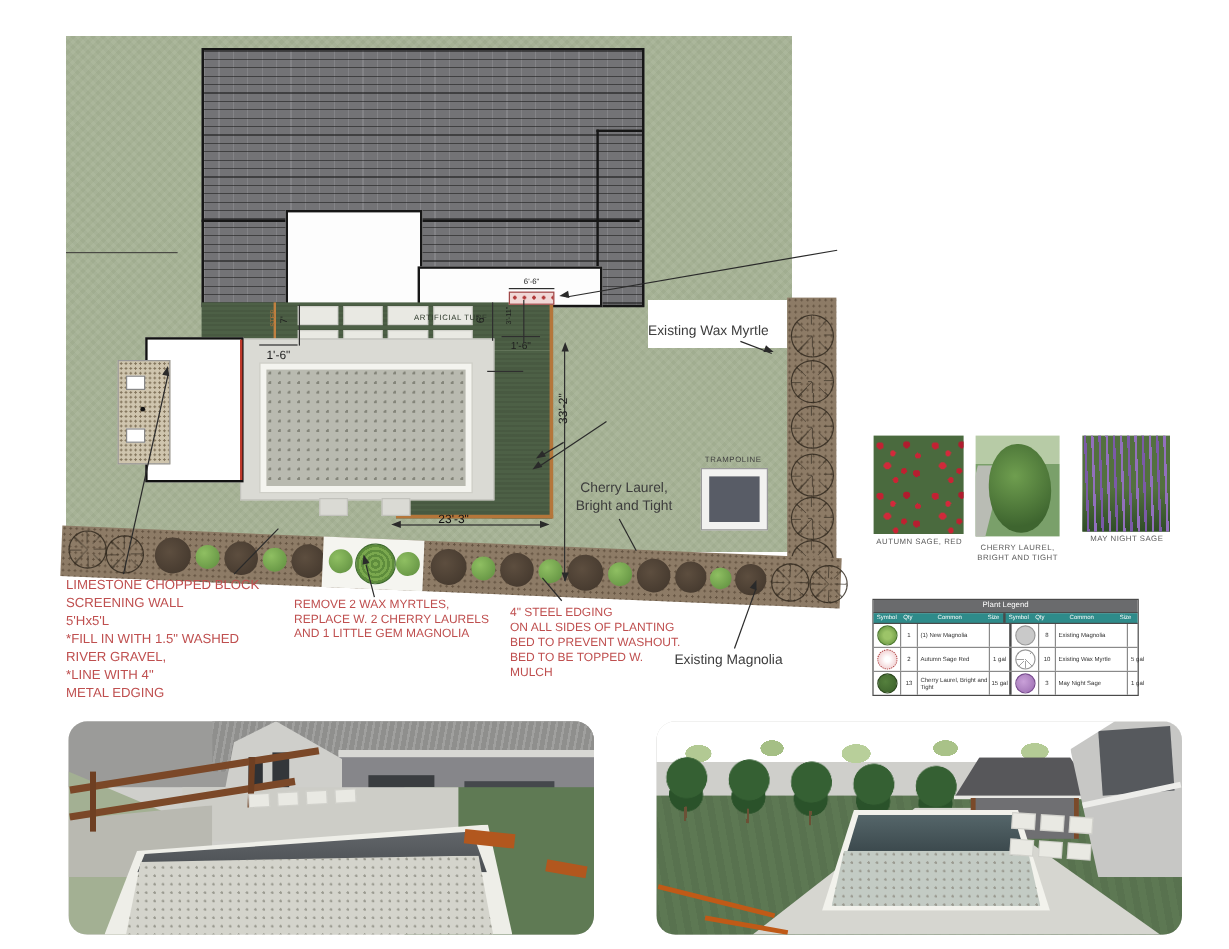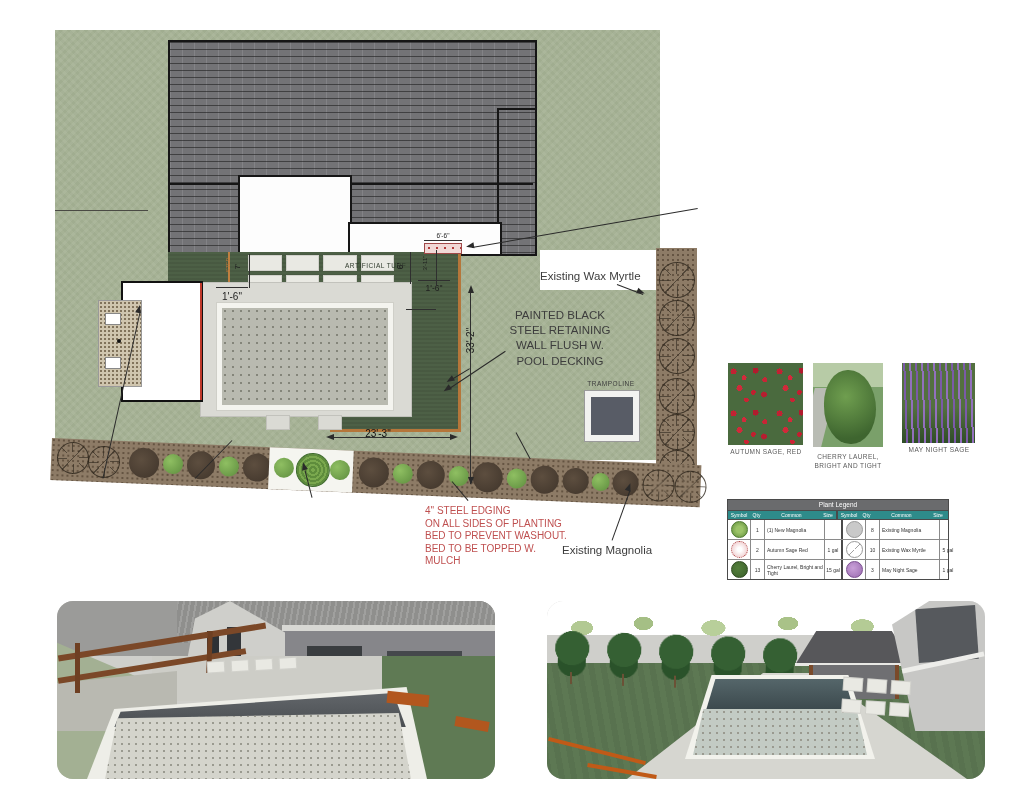--- a/index.html
+++ b/index.html
@@ -167,24 +167,32 @@
   <div class="leader" style="left:140px;top:312px;width:170px;transform:rotate(102.6deg);"></div>
   <div class="ah" style="left:135px;top:306px;transform:rotate(-77deg);"></div>
   <div class="leader" style="left:232px;top:440px;width:53px;transform:rotate(134.2deg);"></div>
   <div class="leader" style="left:305px;top:470px;width:28px;transform:rotate(75.5deg);"></div>
   <div class="ah" style="left:300px;top:463px;transform:rotate(-105deg);"></div>
   <div class="leader" style="left:452px;top:481px;width:25px;transform:rotate(49.9deg);"></div>
   <div class="leader" style="left:630px;top:490px;width:53px;transform:rotate(109.8deg);"></div>
   <div class="ah" style="left:625px;top:484px;transform:rotate(-70deg);"></div>
 
   <div class="abs txt" style="left:540px;top:270px;width:122px;font-size:11.5px;">Existing Wax Myrtle</div>
-  <div class="abs txt pre" style="left:503px;top:308px;width:114px;font-size:11.5px;line-height:15.2px;text-align:center;">PAINTED BLACK
-STEEL RETAINING
-WALL FLUSH W.
-POOL DECKING</div>
+  <div class="abs txt pre" style="left:466px;top:400px;width:108px;font-size:11.5px;line-height:15px;text-align:center;">Cherry Laurel,
+Bright and Tight</div>
+  <div class="abs txt pre red" style="left:55px;top:481px;width:178px;font-size:11px;line-height:15px;">LIMESTONE CHOPPED BLOCK
+SCREENING WALL
+5'Hx5'L
+*FILL IN WITH 1.5" WASHED
+RIVER GRAVEL,
+*LINE WITH 4"
+METAL EDGING</div>
+  <div class="abs txt pre red" style="left:245px;top:499px;width:178px;font-size:10px;line-height:11.8px;">REMOVE 2 WAX MYRTLES,
+REPLACE W. 2 CHERRY LAURELS
+AND 1 LITTLE GEM MAGNOLIA</div>
   <div class="abs txt pre red" style="left:425px;top:505px;width:142px;font-size:10px;line-height:12.5px;">4" STEEL EDGING
 ON ALL SIDES OF PLANTING
 BED TO PREVENT WASHOUT.
 BED TO BE TOPPED W.
 MULCH</div>
   <div class="abs txt" style="left:562px;top:544px;width:108px;font-size:11.5px;">Existing Magnolia</div>
 
   <div class="abs" style="left:728px;top:363px;width:75px;height:82px;background-color:#4a6a3e;background-image:
        radial-gradient(circle 5px at 12% 20%,#c22233 60%,transparent 61%),
        radial-gradient(circle 4px at 35% 35%,#d4293b 60%,transparent 61%),

